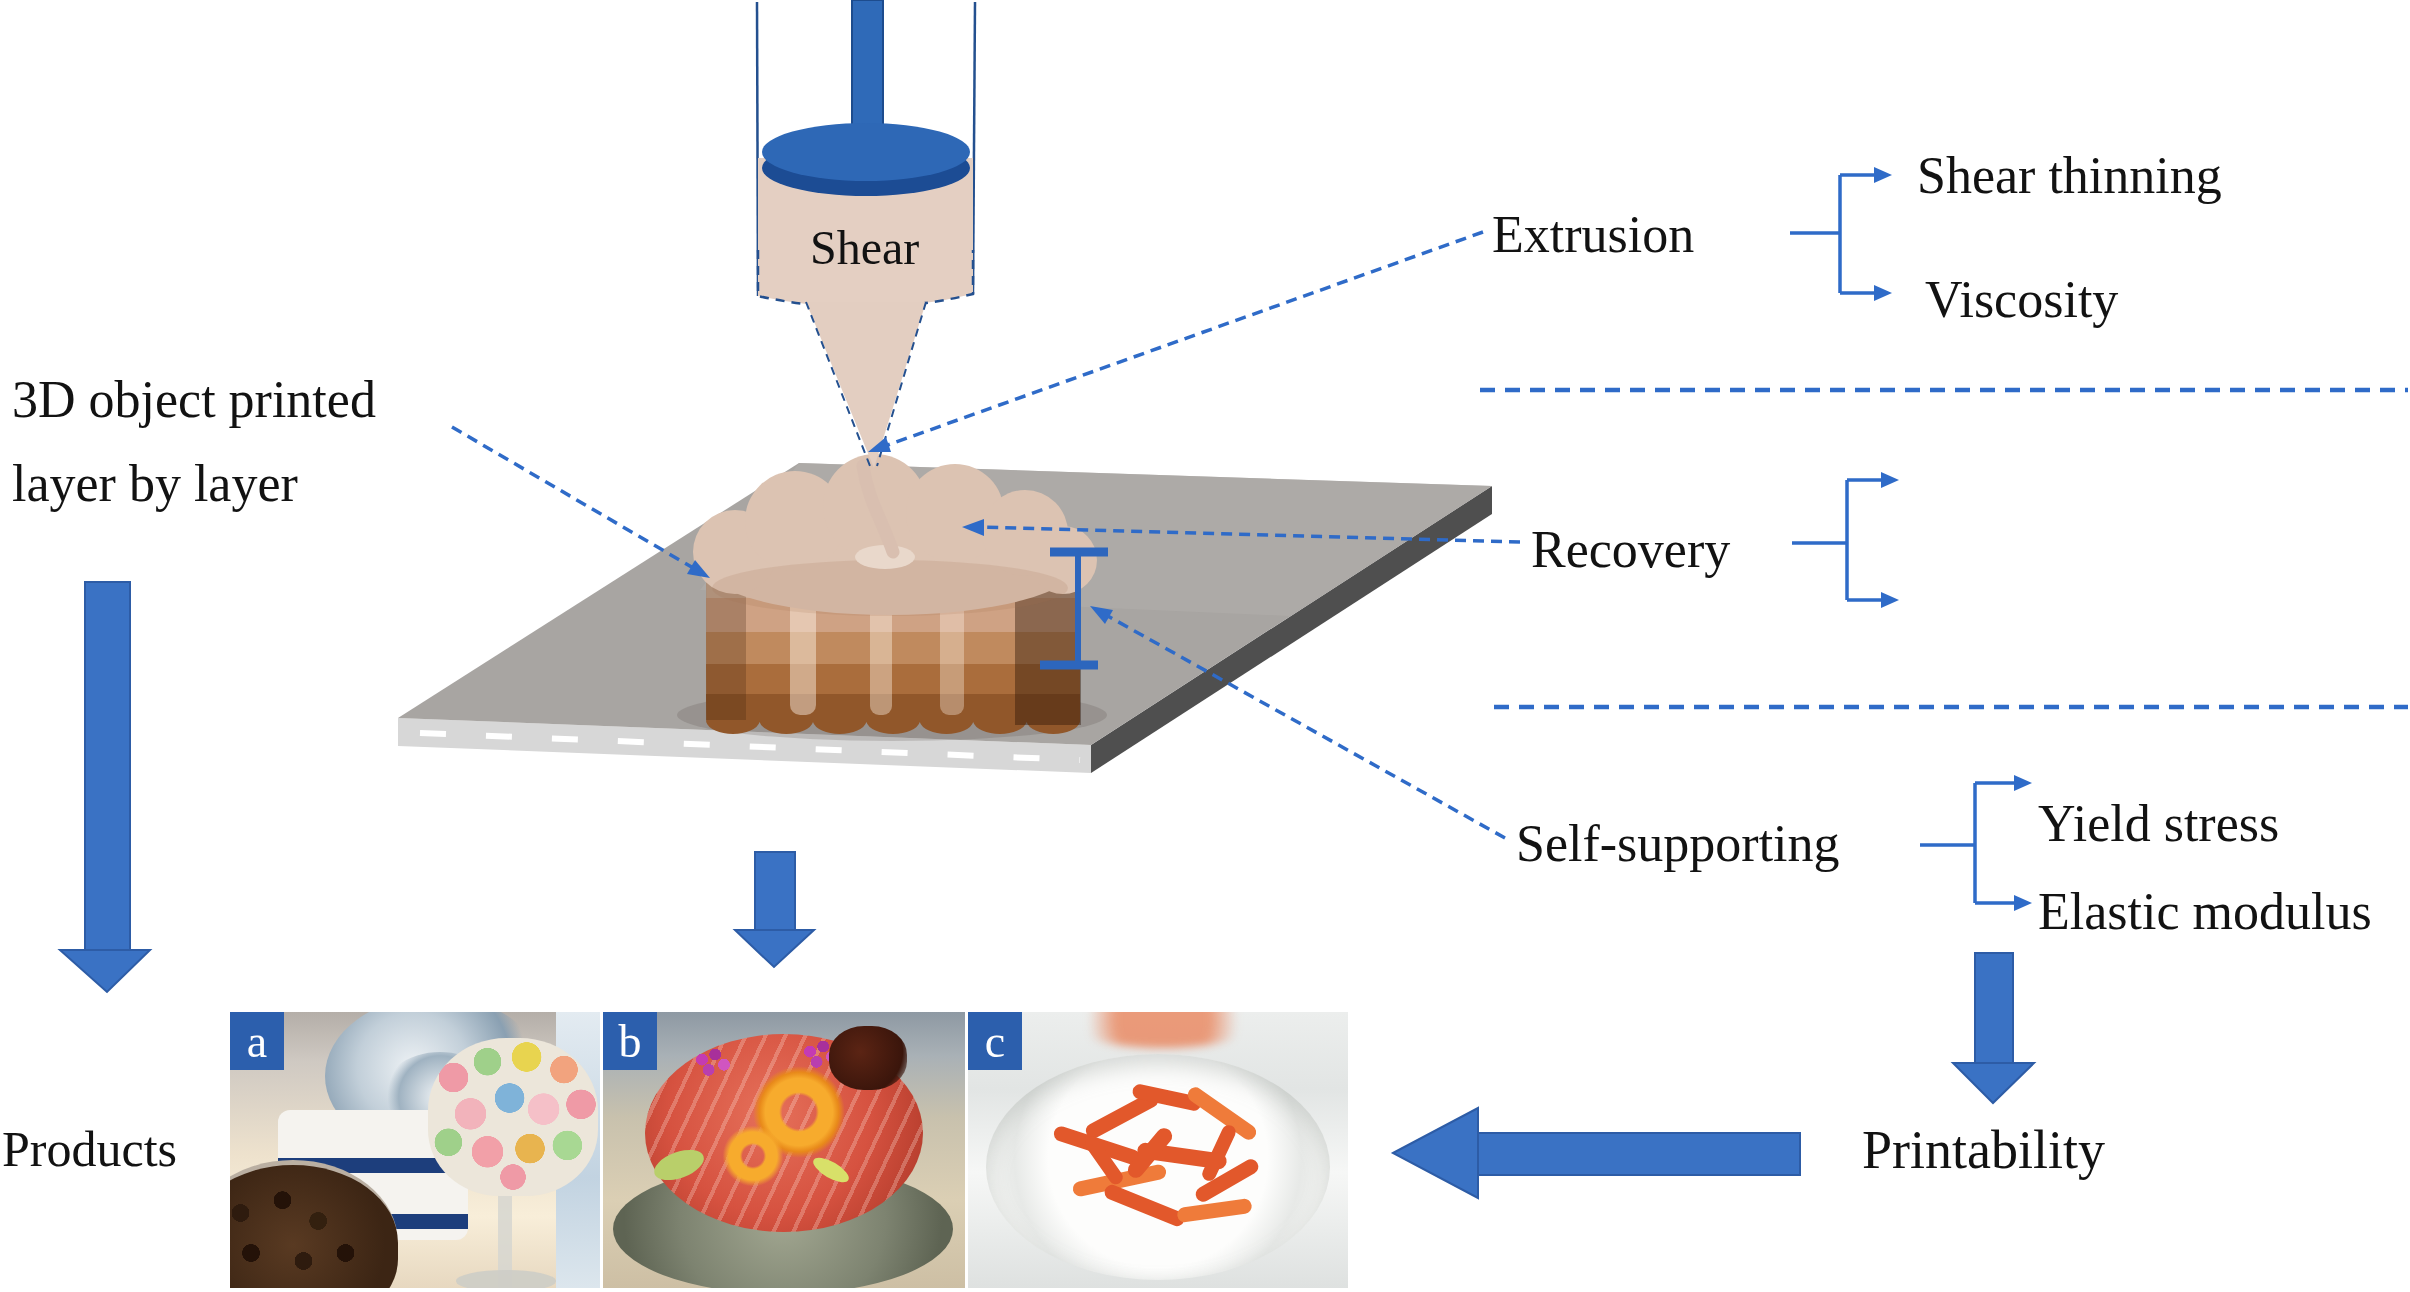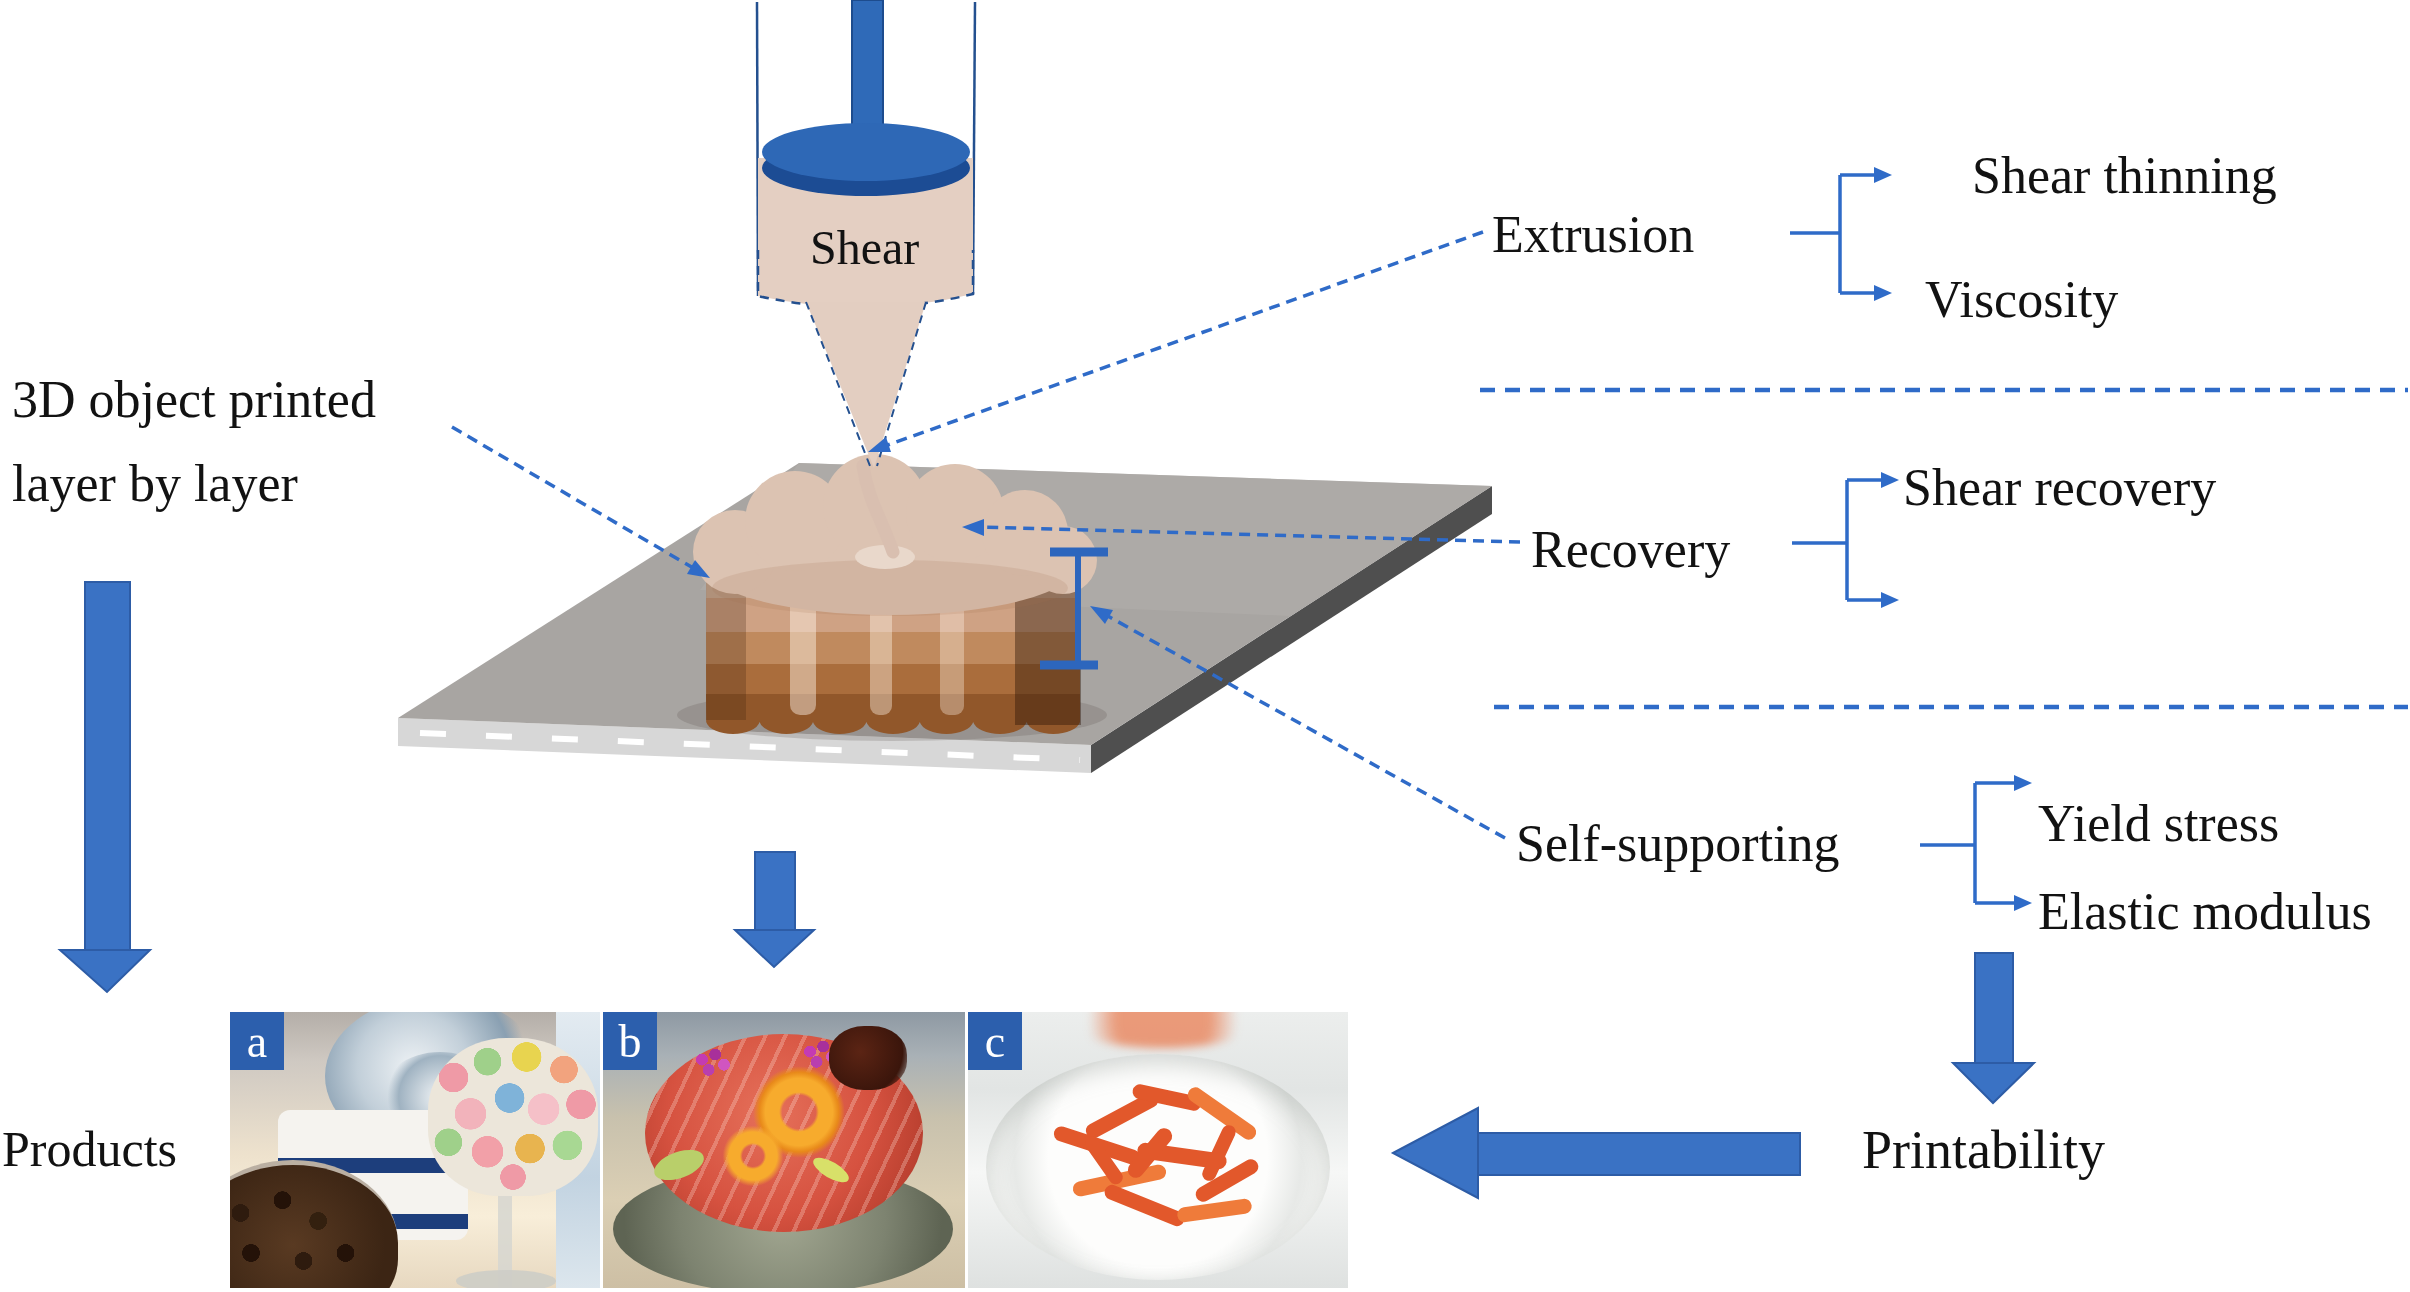--- a/index.html
+++ b/index.html
@@ -198,25 +198,24 @@
   </svg>
 
   <div class="txt t52" style="left:12px;top:372px;">
     <div>3D object printed</div>
     <div style="margin-top:28px;">layer by layer</div>
   </div>
 
   <div class="txt t48" style="left:810px;top:222px;">Shear</div>
 
   <div class="txt t52" style="left:1492px;top:207px;">Extrusion</div>
-  <div class="txt t52" style="left:1972px;top:148px;">Shear thinning</div>
+  <div class="txt t52" style="left:1917px;top:148px;">Shear thinning</div>
   <div class="txt t52" style="left:1925px;top:272px;">Viscosity</div>
 
   <div class="txt t52" style="left:1531px;top:522px;">Recovery</div>
-  <div class="txt t52" style="left:1903px;top:460px;">Shear recovery</div>
 
   <div class="txt t52" style="left:1516px;top:816px;">Self-supporting</div>
   <div class="txt t52" style="left:2038px;top:760px;margin-top:36px;">Yield stress</div>
   <div class="txt t52" style="left:2038px;top:884px;">Elastic modulus</div>
 
   <div class="txt t54" style="left:1862px;top:1121px;">Printability</div>
   <div class="txt t50" style="left:2px;top:1122px;">Products</div>
 
   <div class="photo" style="left:230px;width:370px;">
     <div class="pa-base"></div>

